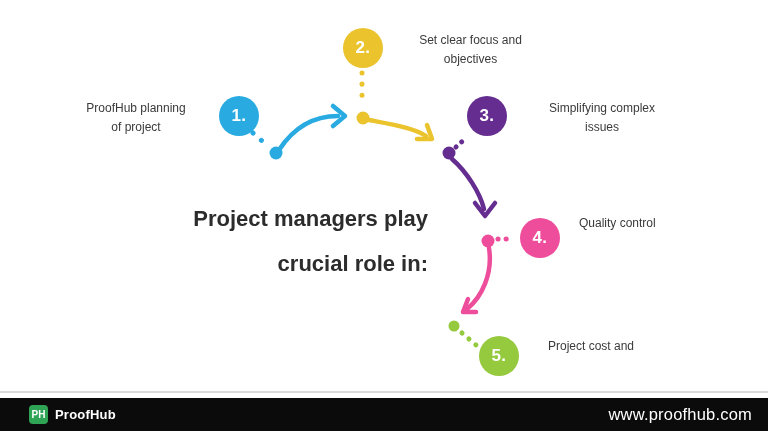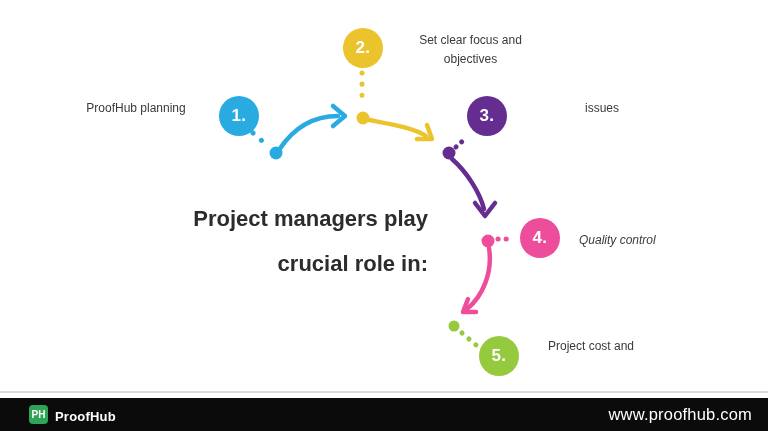--- a/index.html
+++ b/index.html
@@ -31,21 +31,21 @@
     position:absolute;left:40px;top:196px;width:388px;text-align:right;
     color:#2c2c2c;font-size:22px;line-height:45px;font-weight:600;
   }
   
   .divider{position:absolute;left:0;top:391px;width:768px;height:2px;background:#dadada;}
   .footer{
     position:absolute;left:0;top:398px;width:768px;height:33px;background:var(--c);
     display:flex;align-items:center;justify-content:space-between;
     padding:0 16px 0 29px;box-sizing:border-box;
   }
-  .brand{display:flex;align-items:flex-end;}
+  .brand{display:flex;align-items:center;}
   .logo-sq{
     width:19px;height:19px;border-radius:4px;background:var(--c);
     display:flex;align-items:center;justify-content:center;
     color:#ffffff;font-size:10px;font-weight:700;
   }
   .logo-name{color:#ffffff;font-size:13px;font-weight:700;margin-left:7px;letter-spacing:.2px;}
   .footer-url{color:#ffffff;font-size:16.5px;font-weight:500;letter-spacing:.2px;}
 </style>
 </head>
 <body>
@@ -94,29 +94,31 @@
   </div>
   <div class="badge" style="left: 520px; top: 218px; --c: #EE4D9C;">
     <span>4.</span>
   </div>
   <div class="badge" style="left: 479px; top: 336px; --c: #95C93E;">
     <span>5.</span>
   </div>
 
   <div class="lbl" style="left:36px;top:99px;width:200px;">
     <div>ProofHub planning</div>
+    <div>of project</div>
   </div>
   <div class="lbl" style="left:383px;top:31px;width:175px;">
     <div>Set clear focus and</div>
     <div>objectives</div>
   </div>
   <div class="lbl" style="left:512px;top:99px;width:180px;">
+    <div>Simplifying complex</div>
     <div>issues</div>
   </div>
-  <div class="lbl single" style="left:579px;top:231px;font-style:italic;">
+  <div class="lbl single" style="left:579px;top:214px;">
     <div>Quality control</div>
   </div>
   <div class="lbl" style="left:501px;top:337px;width:180px;">
     <div>Project cost and</div>
   </div>
 
   <div class="title">
     <div>Project managers play</div>
     <div>crucial role in:</div>
   </div>

